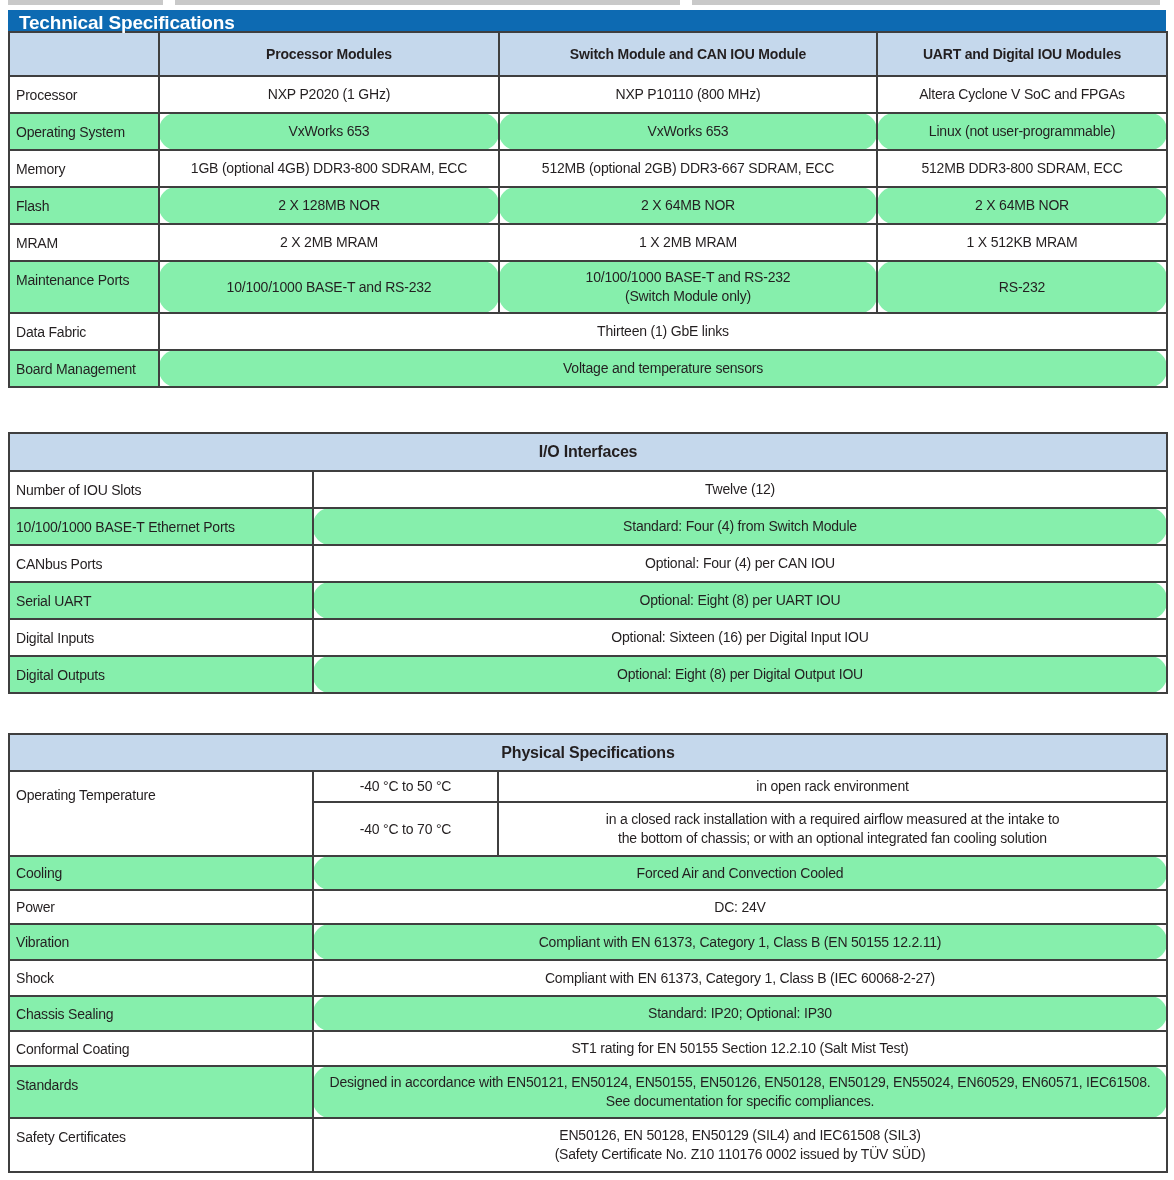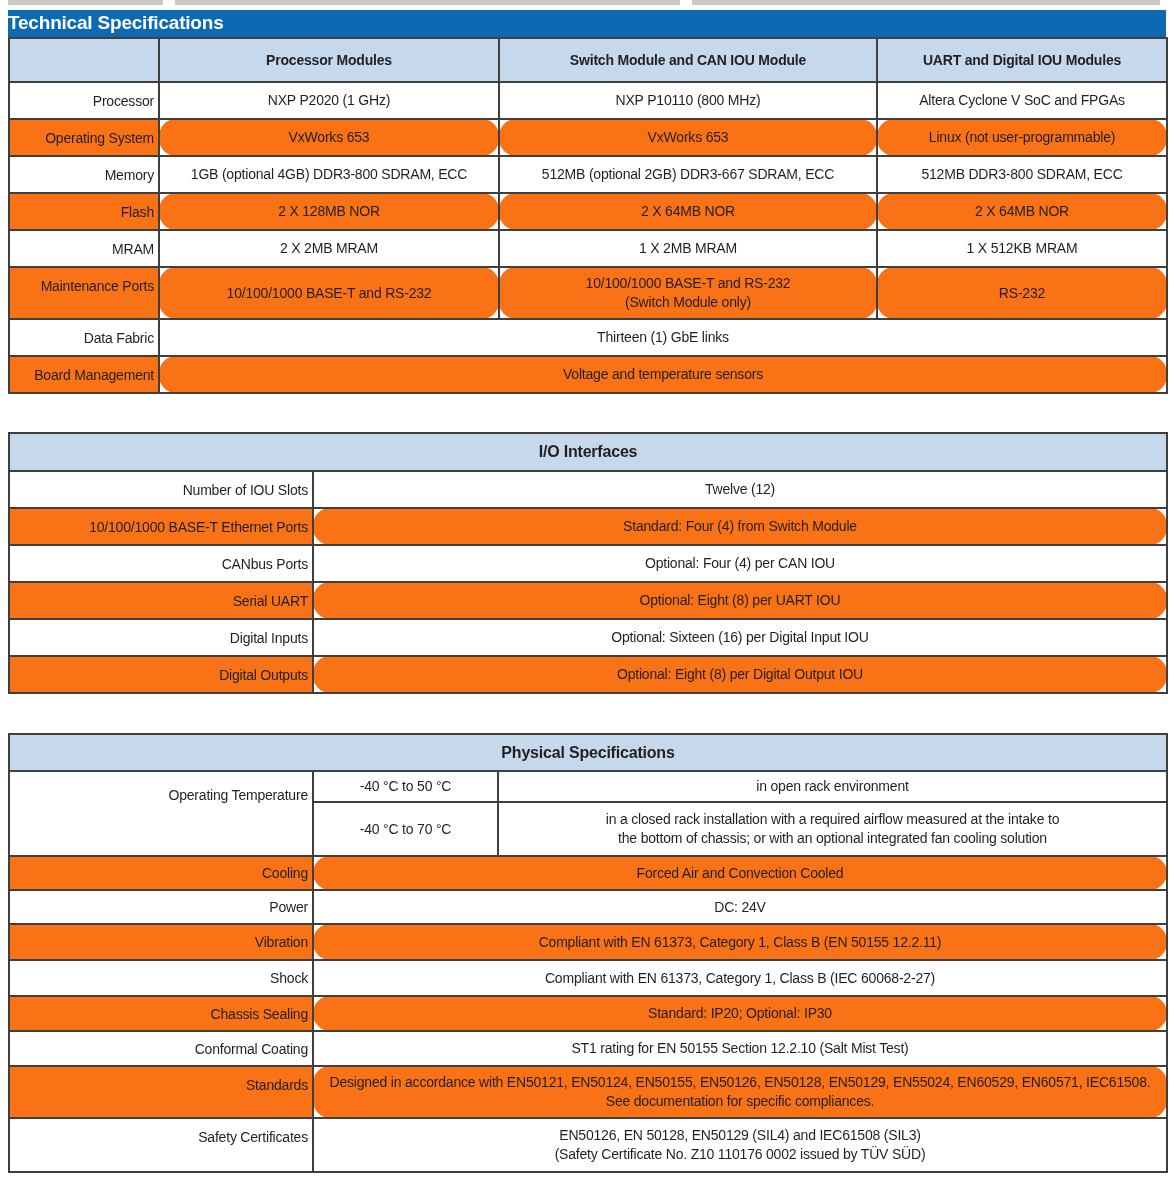--- a/index.html
+++ b/index.html
@@ -9,32 +9,32 @@
   .top-strip { position:absolute; top:0; height:5px; background:#c9c9c9; }
   #strip1 { left:8px;  width:155px; }
   #strip2 { left:175px; width:505px; }
   #strip3 { left:692px; width:468px; }
 
   .tbl-wrap { position:absolute; left:8px; width:1158px; }
   #t1 { top:10px; }
   #t2 { top:432px; }
   #t3 { top:733px; }
 
-  .title-bar { height:27px; background:#0d6ab2; color:#ffffff; font-size:19px; font-weight:bold;
-    line-height:26px; }
+  .title-bar { height:21px; background:#0d6ab2; color:#ffffff; font-size:19px; font-weight:bold;
+    line-height:26px; padding-left:11px; }
 
   table { border-collapse:collapse; width:1158px; table-layout:fixed; }
   td, th { border:2px solid #3f3f3f; font-size:14px; vertical-align:middle; overflow:hidden; }
 
   th.sec, th.col { background:#c5d8ec; font-weight:bold; font-size:14px; text-align:center; }
   th.sec { font-size:16px; }
 
-  td.lbl { text-align:right; padding:2px 4px 2px 6px; }
+  td.lbl { text-align:left; padding:2px 4px 2px 6px; }
   td.val { text-align:center; padding:2px 8px; white-space:pre-line; line-height:19px;border-radius:17px; }
-  tr.b td { background:#f97316; }
+  tr.b td { background:#86efac; }
   tr.w td { background:#ffffff; }
   td.va-top { vertical-align:top; padding-top:10px; }
   td.ot-lbl { vertical-align:top; padding-top:15px; background:#ffffff; }
 
   
   #t1 tr.hdr    { height:44px; }
   #t1 tr.std    { height:37px; }
   #t1 tr.tall   { height:52px; }
   #t2 tr.hdr    { height:38px;margin-left:35px; }
   #t2 tr.std    { height:37px; }

